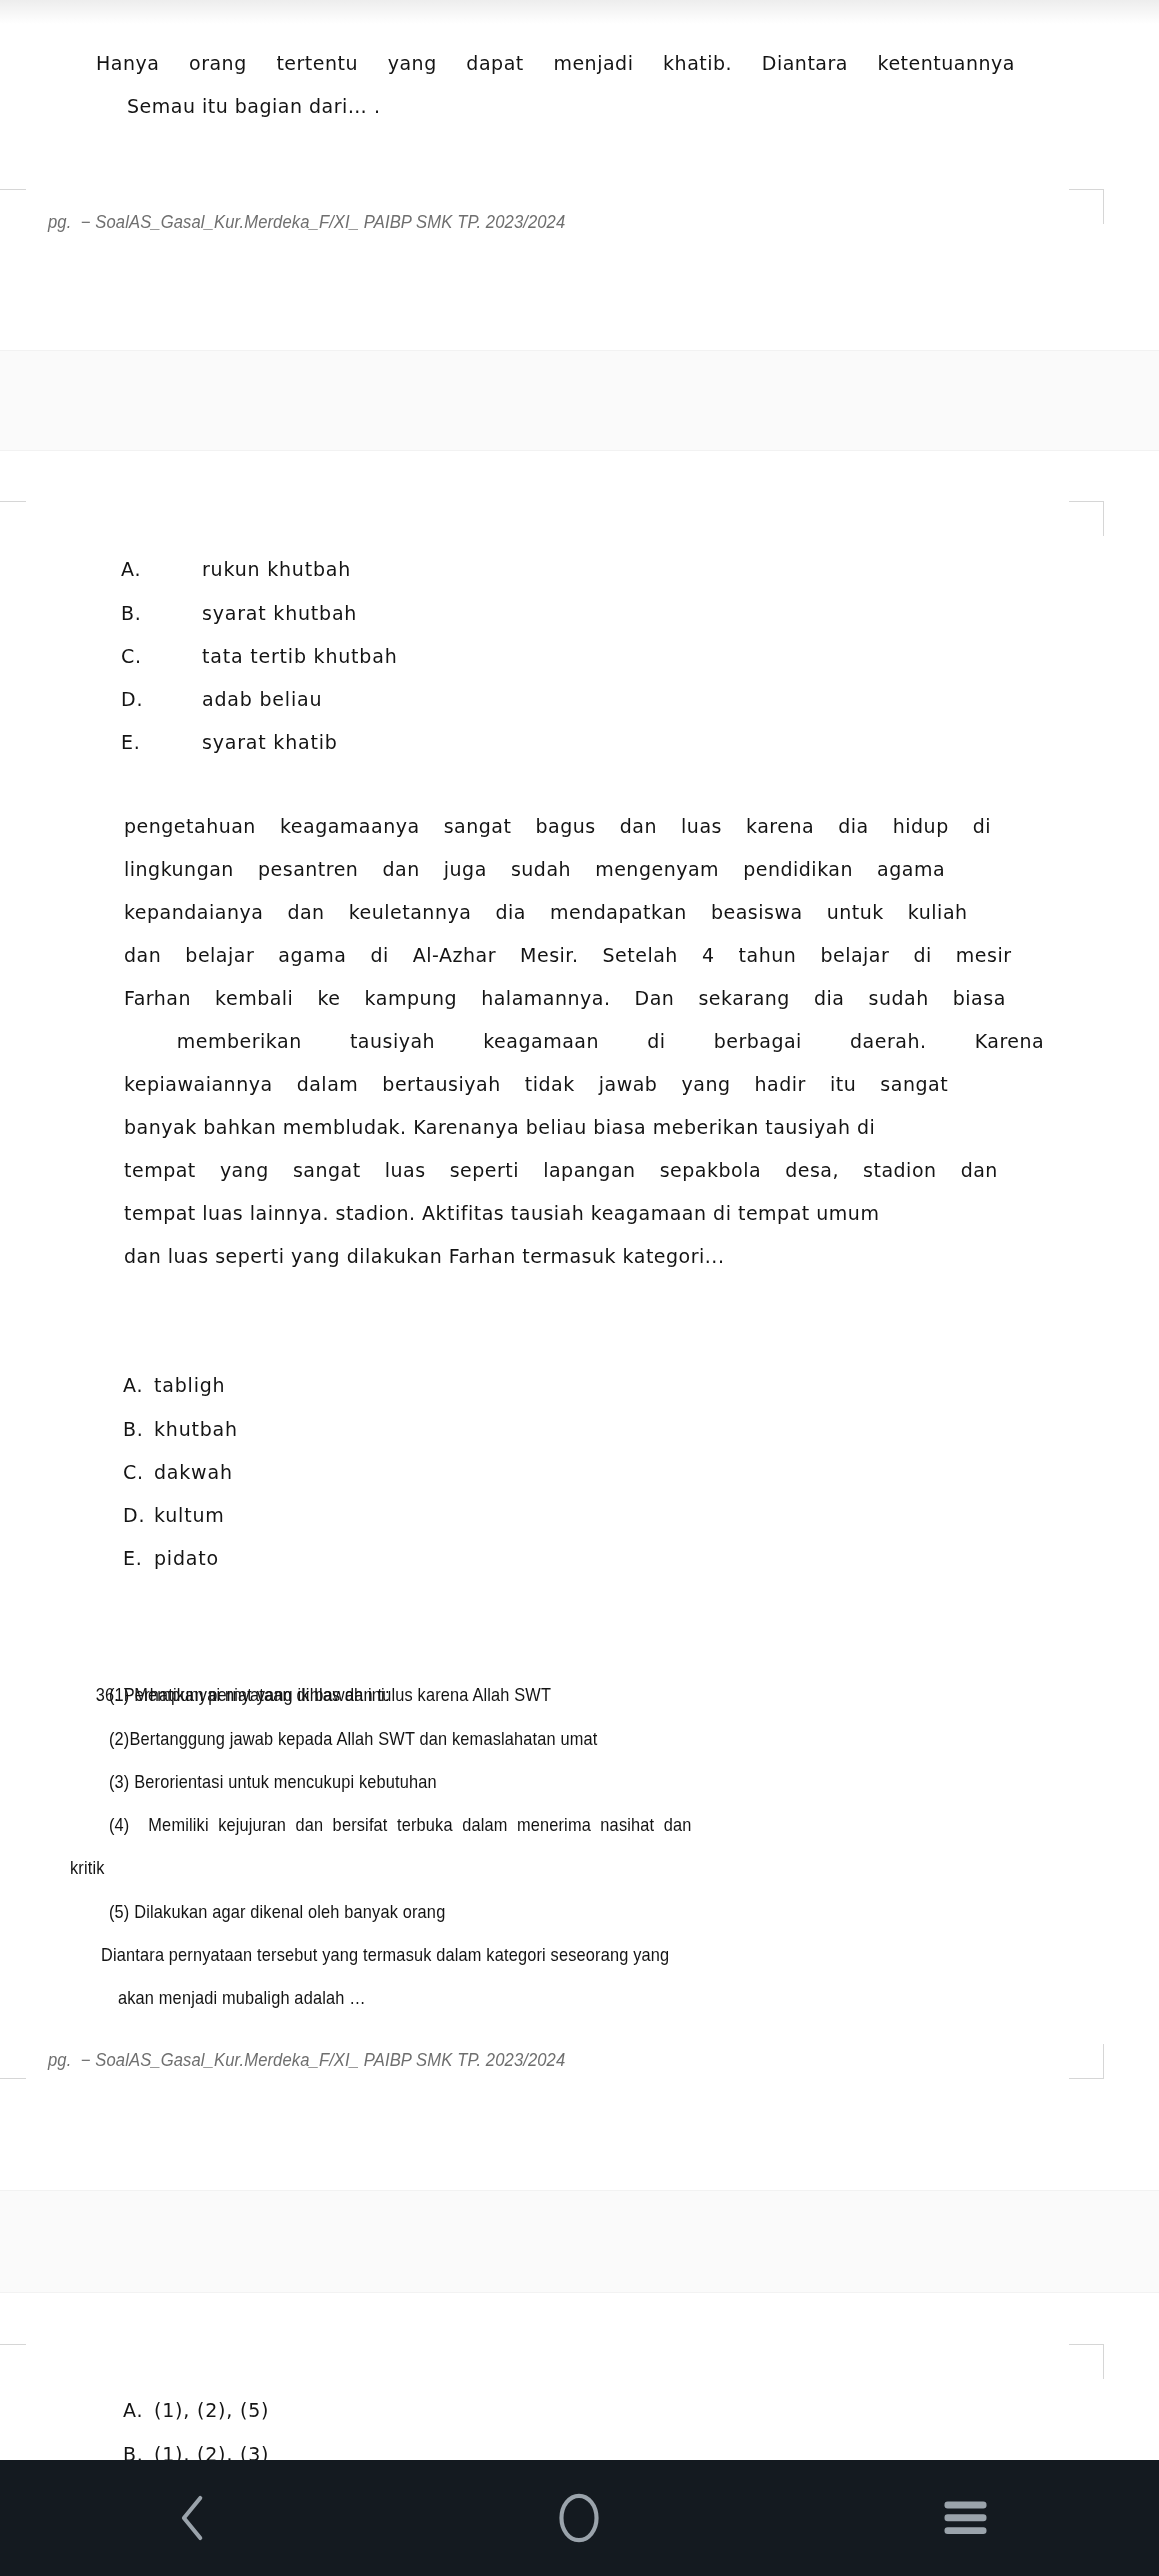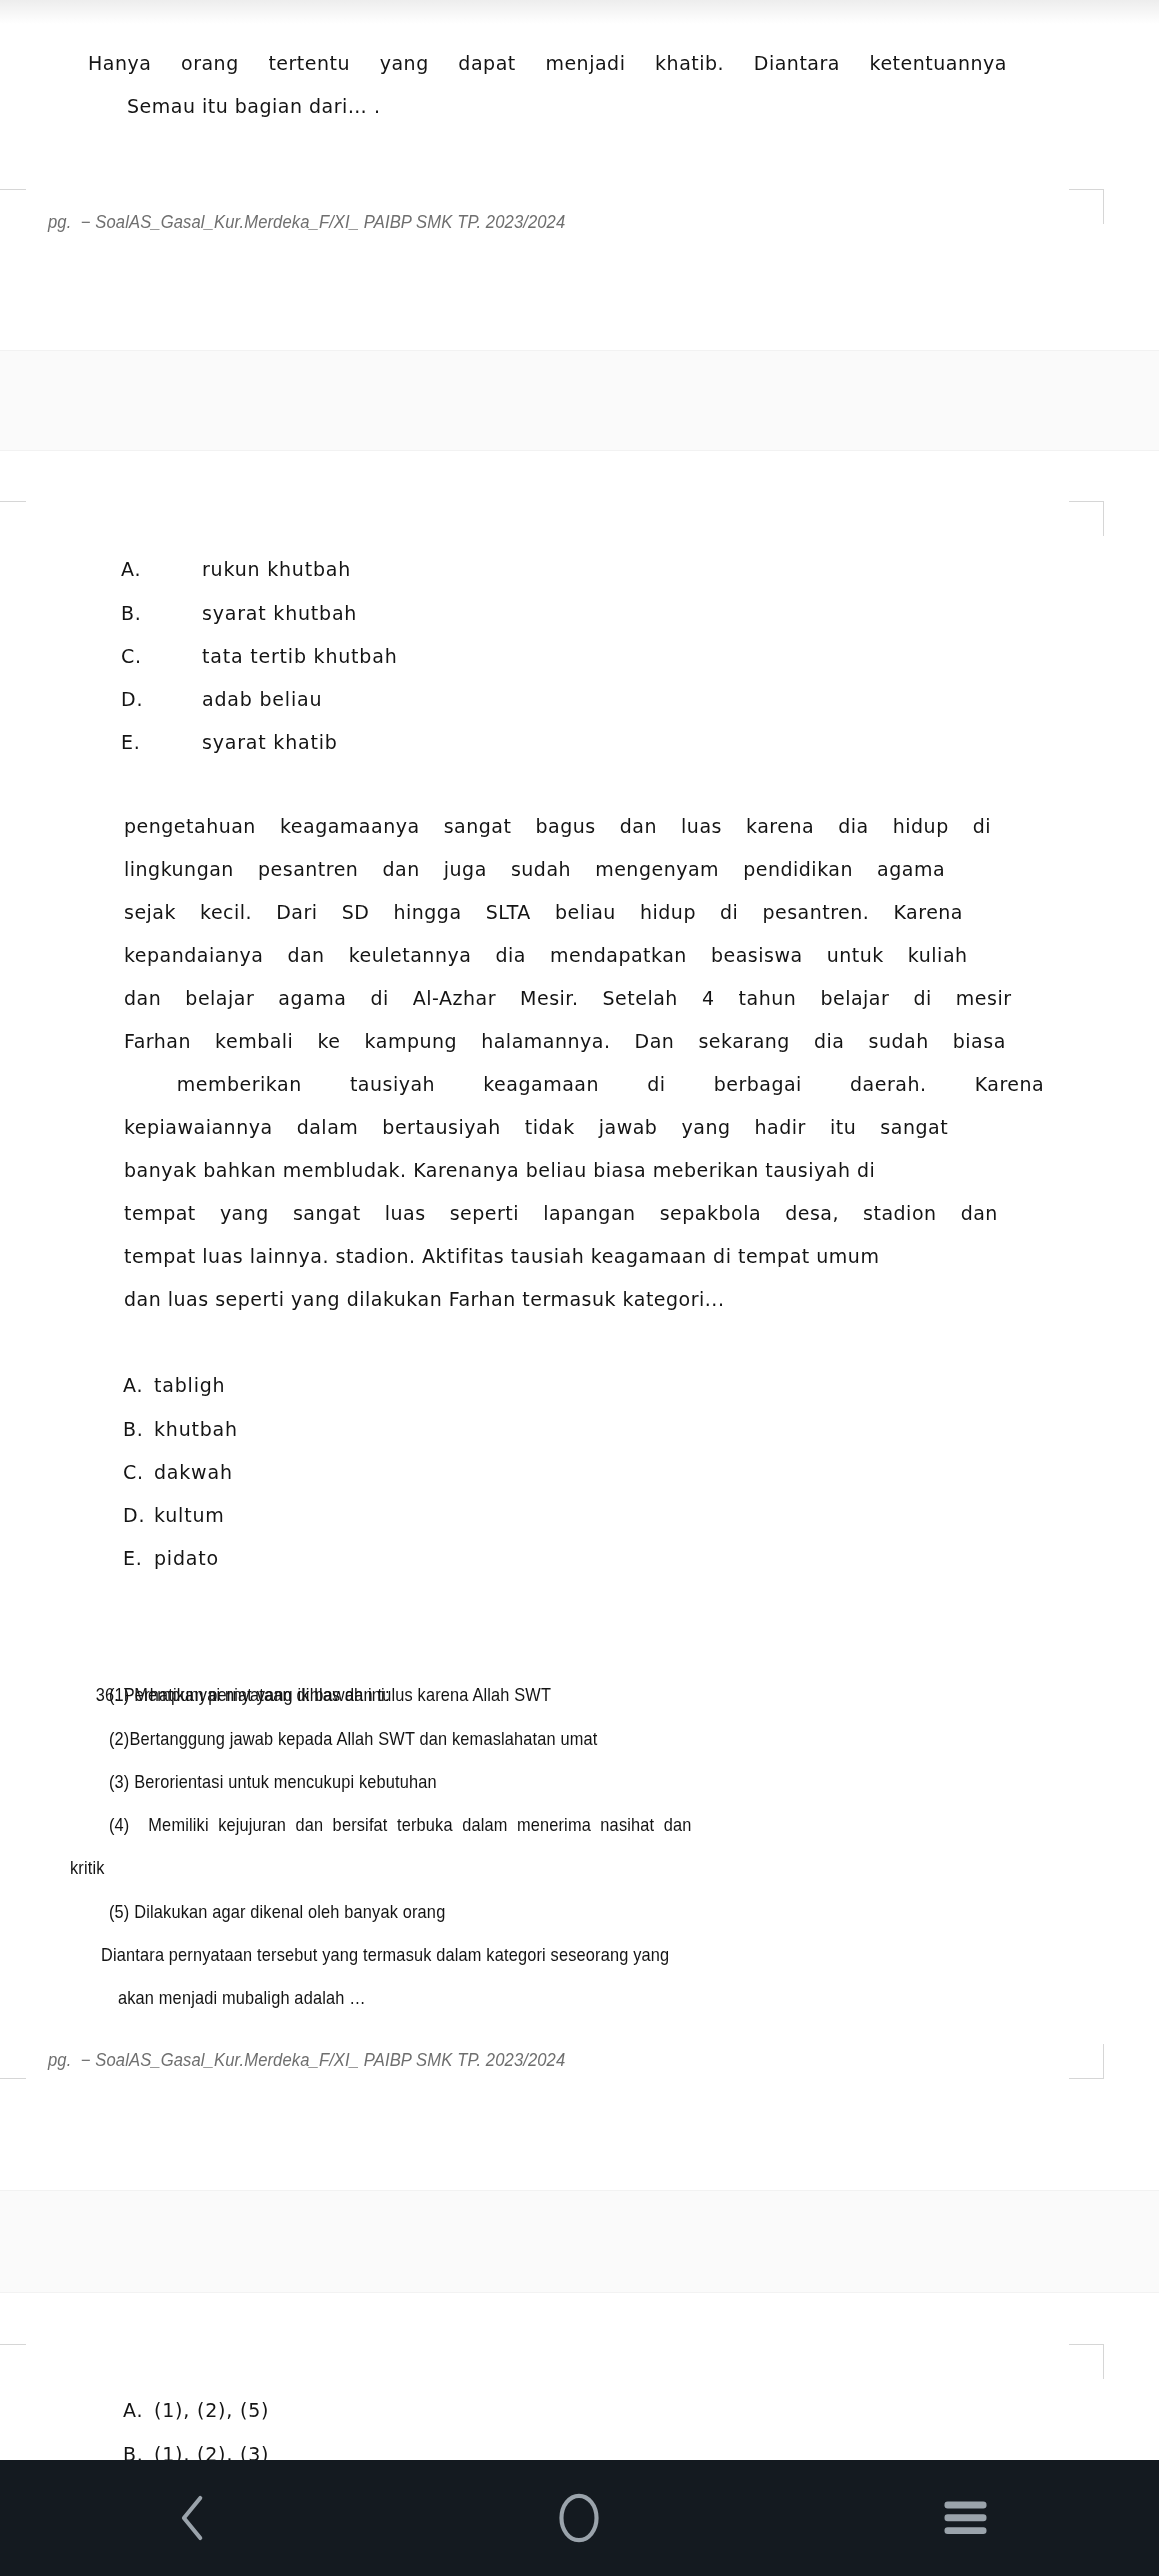--- a/index.html
+++ b/index.html
@@ -62,21 +62,21 @@
     display: block;
     color: #141414;
     font-family: "DejaVu Sans", sans-serif;
     font-size: 19px;
     line-height: 43px;
     letter-spacing: 0.5px;
     white-space: pre;
   }
 
   
-  .sp1 { word-spacing: 8.3px; }
+  .sp1 { word-spacing: 8.3px; margin-left: 8px; }
   .sp2 { word-spacing: 5.5px; }
   .sp0 { word-spacing: 0px; }
 
   
   .narrow {
     font-family: "Liberation Sans Narrow", "Liberation Sans", sans-serif;
     transform: scaleX(0.86);
     transform-origin: left center;
     letter-spacing: 0.2px;
   }
@@ -173,21 +173,20 @@
     <span>adab beliau</span>
   </div>
   <div class="opt-row" style="left:121px; top:731px;">
     <span class="opt-letter wide">E.</span>
     <span>syarat khatib</span>
   </div>
 
   <div class="q-block" style="left:85px; top:805px; width:1012px;">
     <span class="q-line sp2" style="display:block; padding-left:39px;">pengetahuan  keagamaanya  sangat  bagus  dan  luas  karena  dia  hidup  di</span>
     <span class="q-line sp2" style="display:block; padding-left:39px;">lingkungan  pesantren  dan  juga  sudah  mengenyam  pendidikan  agama</span>
-    <span class="q-line sp2" style="display:block; padding-left:39px;">sejak  kecil.  Dari  SD  hingga  SLTA  beliau  hidup  di  pesantren.  Karena</span>
     <span class="q-line sp2" style="display:block; padding-left:39px;">kepandaianya  dan  keuletannya  dia  mendapatkan  beasiswa  untuk  kuliah</span>
     <span class="q-line sp2" style="display:block; padding-left:39px;">dan  belajar  agama  di  Al-Azhar  Mesir.  Setelah  4  tahun  belajar  di  mesir</span>
     <span class="q-line sp2" style="display:block; padding-left:39px;">Farhan  kembali  ke  kampung  halamannya.  Dan  sekarang  dia  sudah  biasa</span>
     <span class="q-line sp2" style="display:block; padding-left:39px;text-align:center;">memberikan    tausiyah    keagamaan    di    berbagai    daerah.    Karena</span>
     <span class="q-line sp2" style="display:block; padding-left:39px;">kepiawaiannya  dalam  bertausiyah  tidak  jawab  yang  hadir  itu  sangat</span>
     <span class="q-line sp0" style="display:block; padding-left:39px;">banyak bahkan membludak. Karenanya beliau biasa meberikan tausiyah di</span>
     <span class="q-line sp2" style="display:block; padding-left:39px;">tempat  yang  sangat  luas  seperti  lapangan  sepakbola  desa,  stadion  dan</span>
     <span class="q-line sp0" style="display:block; padding-left:39px;">tempat luas lainnya. stadion. Aktifitas tausiah keagamaan di tempat umum</span>
     <span class="q-line sp0" style="display:block; padding-left:39px;">dan luas seperti yang dilakukan Farhan termasuk kategori...</span>
   </div>

